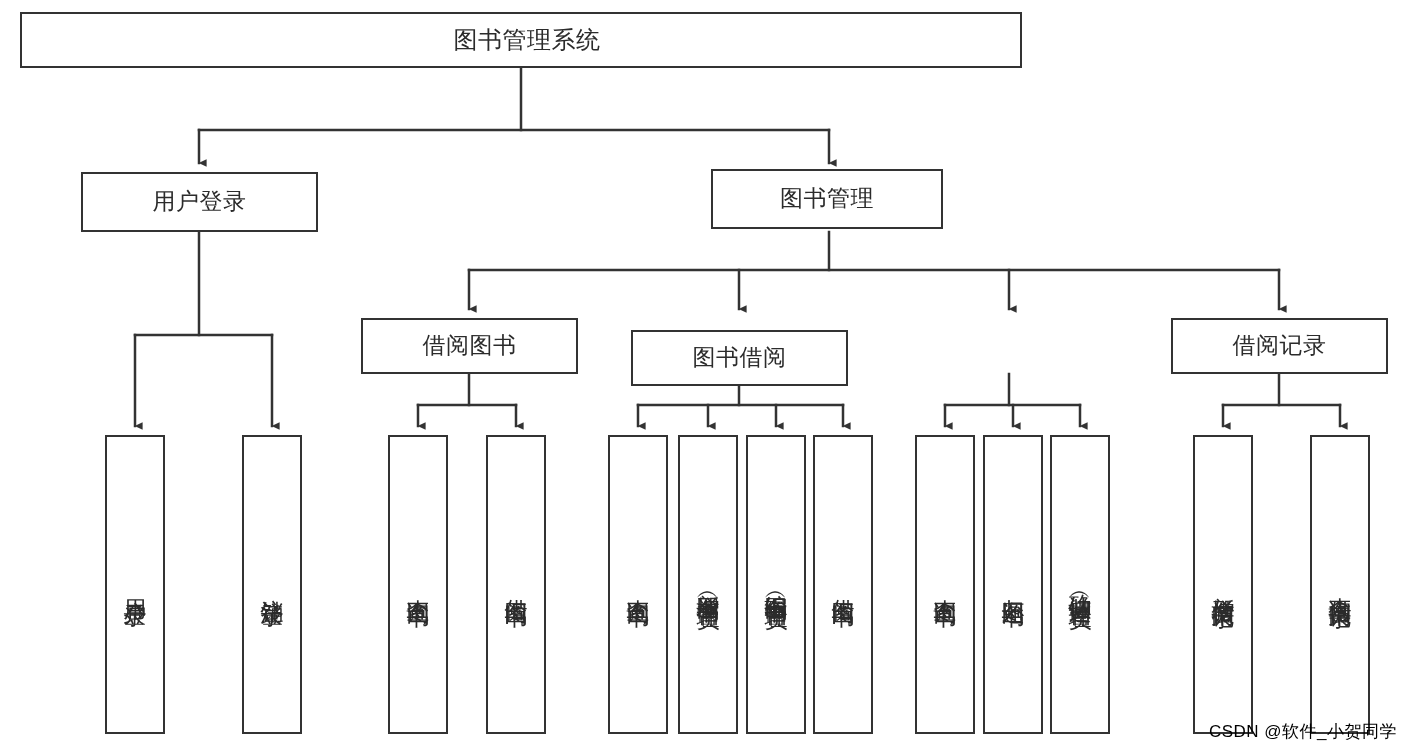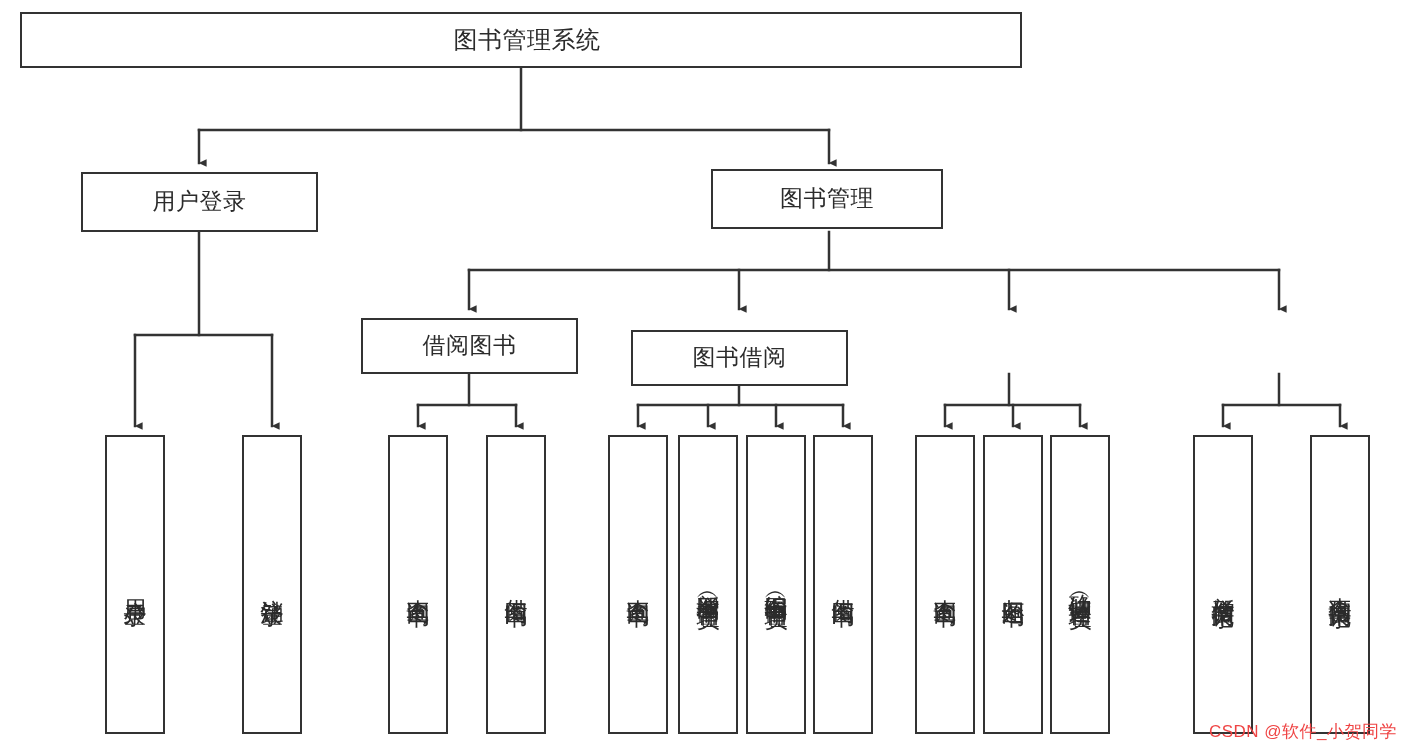--- a/index.html
+++ b/index.html
@@ -64,21 +64,21 @@
     font-size: 23px;
     line-height: 1.0;
     letter-spacing: 2px;
     white-space: nowrap;
   }
   #watermark {
     position: absolute;
     right: 8px;
     bottom: 4px;
     font-size: 17px;
-    color: #ef4444;
+    color: #000000;
     letter-spacing: 0.5px;
     z-index: 5;
     user-select: none;
   }
 </style>
 </head>
 <body>
 
 <div id="diagram-root">
 
@@ -156,20 +156,23 @@
   <div class="node horiz" style="left:711px; top:169px; width:232px; height:60px;">
     <span class="node-label">图书管理</span>
   </div>
 
   <div class="node horiz" style="left:361px; top:318px; width:217px; height:56px;">
     <span class="node-label">借阅图书</span>
   </div>
   <div class="node horiz" style="left:631px; top:330px; width:217px; height:56px;">
     <span class="node-label">图书借阅</span>
   </div>
+  <div class="node horiz" style="left:1171px; top:318px; width:217px; height:56px;">
+    <span class="node-label">借阅记录</span>
+  </div>
 
   <div class="node vert" style="left:105px; top:435px; width:60px; height:299px;">
     <span class="node-label">用户登录</span>
   </div>
   <div class="node vert" style="left:242px; top:435px; width:60px; height:299px;">
     <span class="node-label">注销登录</span>
   </div>
 
   <div class="node vert" style="left:388px; top:435px; width:60px; height:299px;">
     <span class="node-label">查询图书</span>

